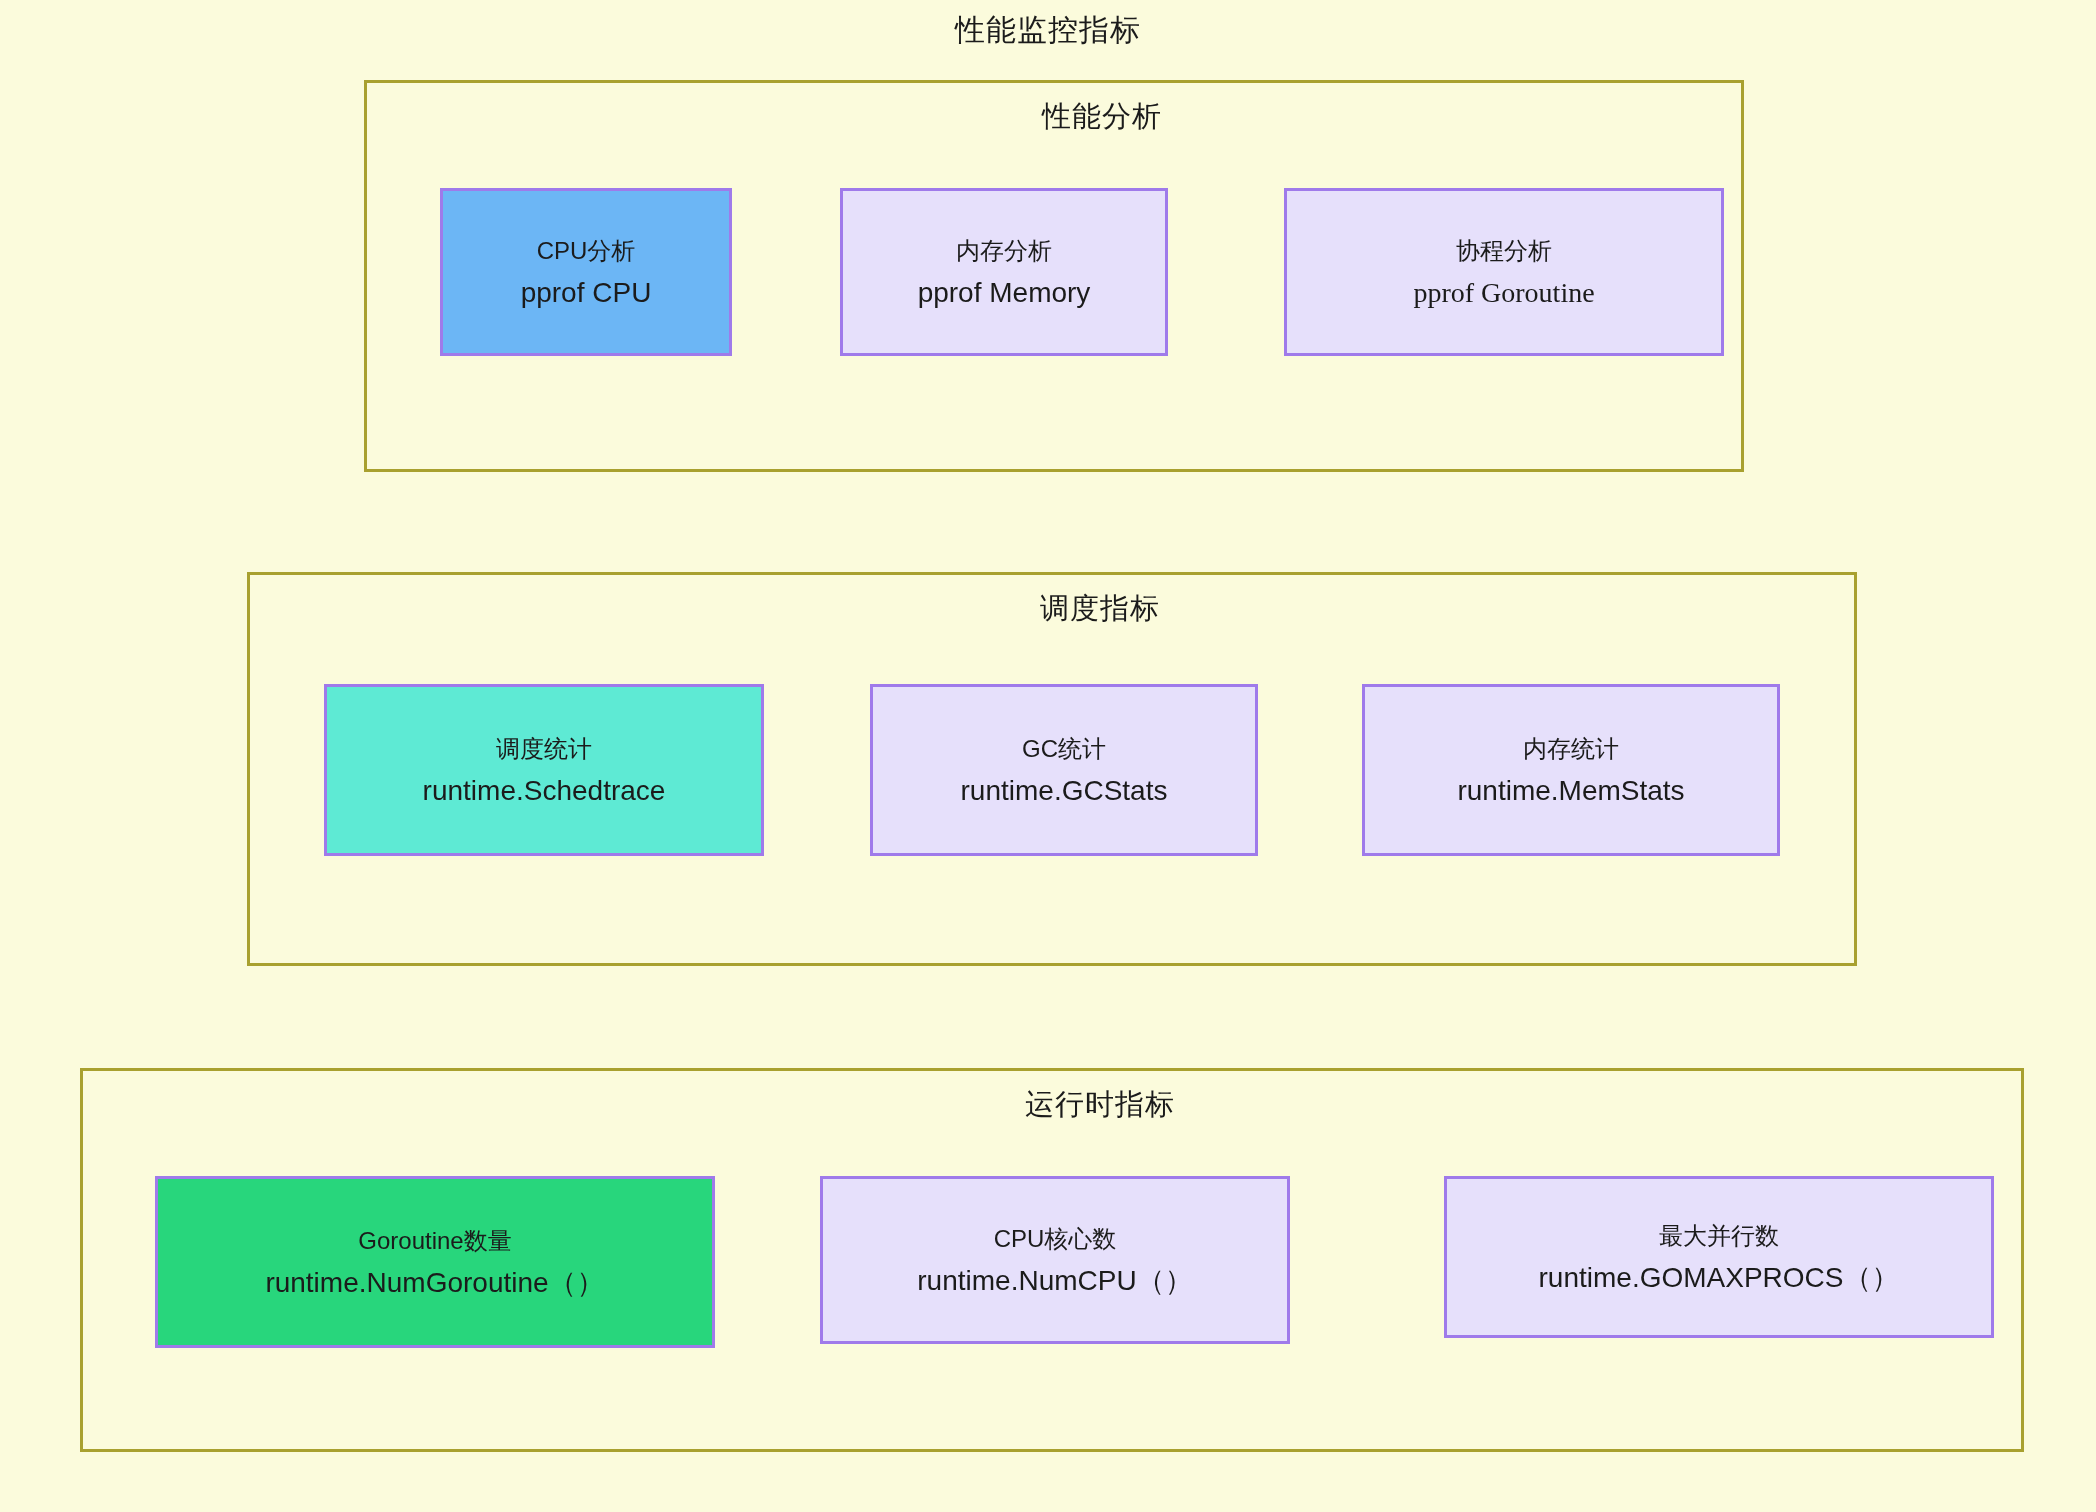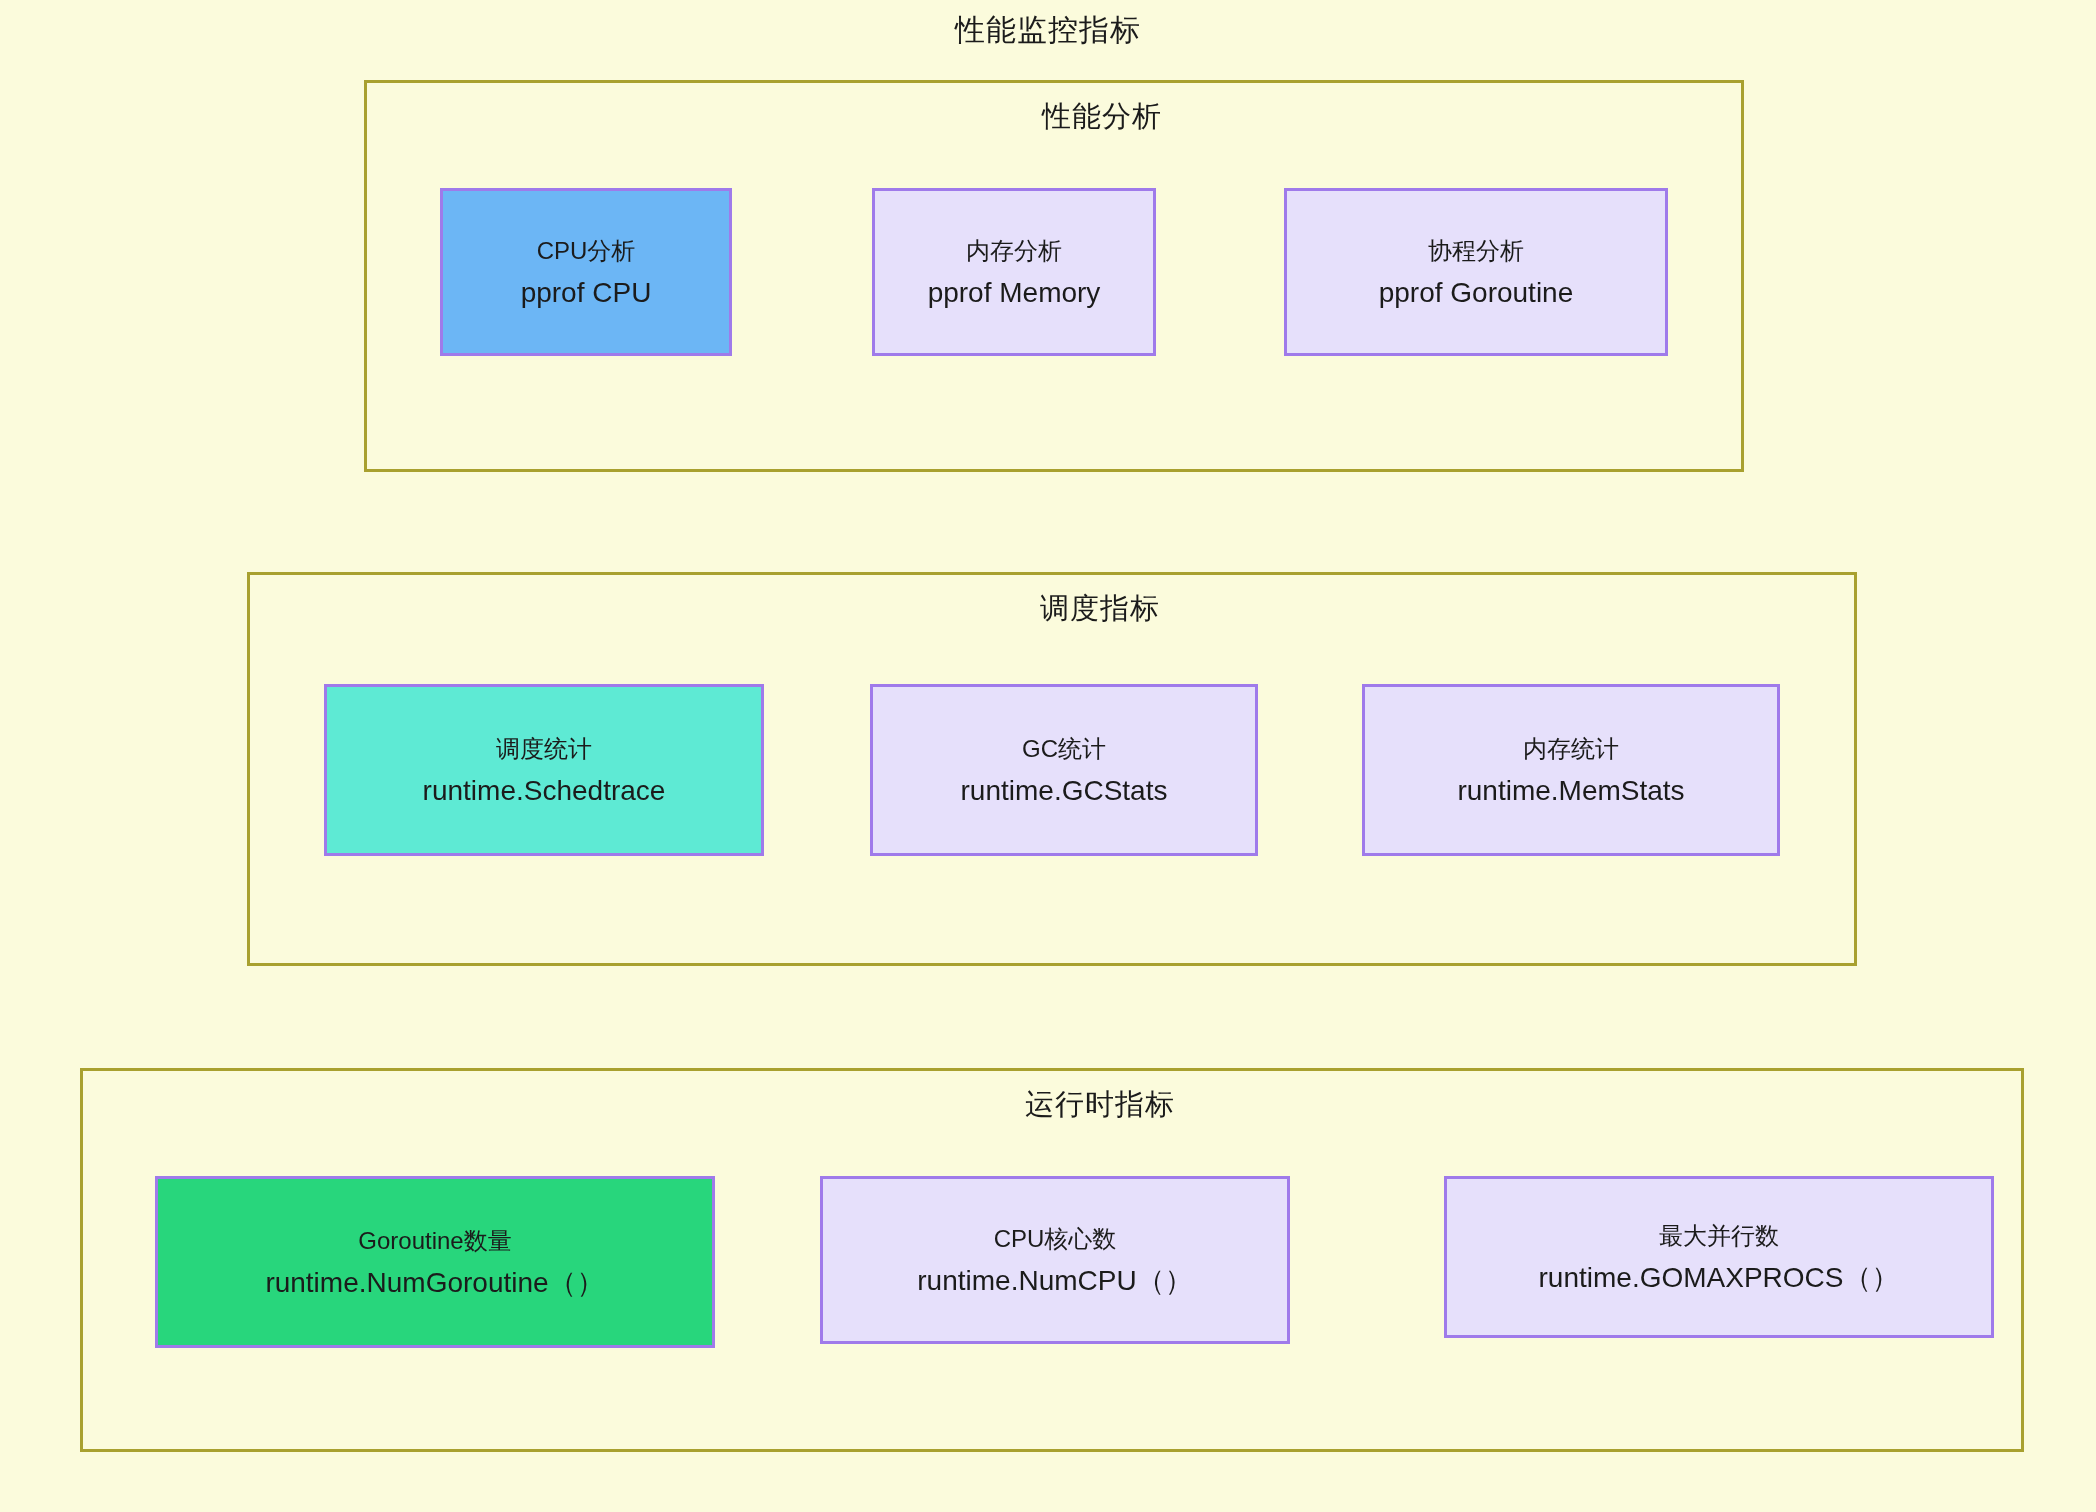--- a/index.html
+++ b/index.html
@@ -79,22 +79,22 @@
     font-size: 28px;
     line-height: 42px;
     white-space: nowrap;
   }
   .node.fill-blue   { background: #6cb6f5; }
   .node.fill-orange { background: #5eead4; }
   .node.fill-green  { background: #28d67c; }
 
   
   #node-cpu-profile    { left: 440px;  top: 188px; width: 292px; height: 168px; }
-  #node-mem-profile    { left: 872px;  top: 188px; width: 284px; height: 168px; }
-  #node-gor-profile    { left: 1284px; top: 188px; width: 384px; height: 168px; }
+  #node-mem-profile    { left: 840px;  top: 188px; width: 328px; height: 168px; }
+  #node-gor-profile    { left: 1284px; top: 188px; width: 440px; height: 168px; font-family: Liberation Serif, serif; }
 
   
   #node-sched-stats    { left: 324px;  top: 684px; width: 440px; height: 172px; }
   #node-gc-stats       { left: 870px;  top: 684px; width: 388px; height: 172px; }
   #node-mem-stats      { left: 1362px; top: 684px; width: 418px; height: 172px; }
 
   
   #node-num-goroutine  { left: 155px;  top: 1176px; width: 560px; height: 172px; }
   #node-num-cpu        { left: 820px;  top: 1176px; width: 470px; height: 168px; }
   #node-gomaxprocs     { left: 1444px; top: 1176px; width: 550px; height: 162px; }

